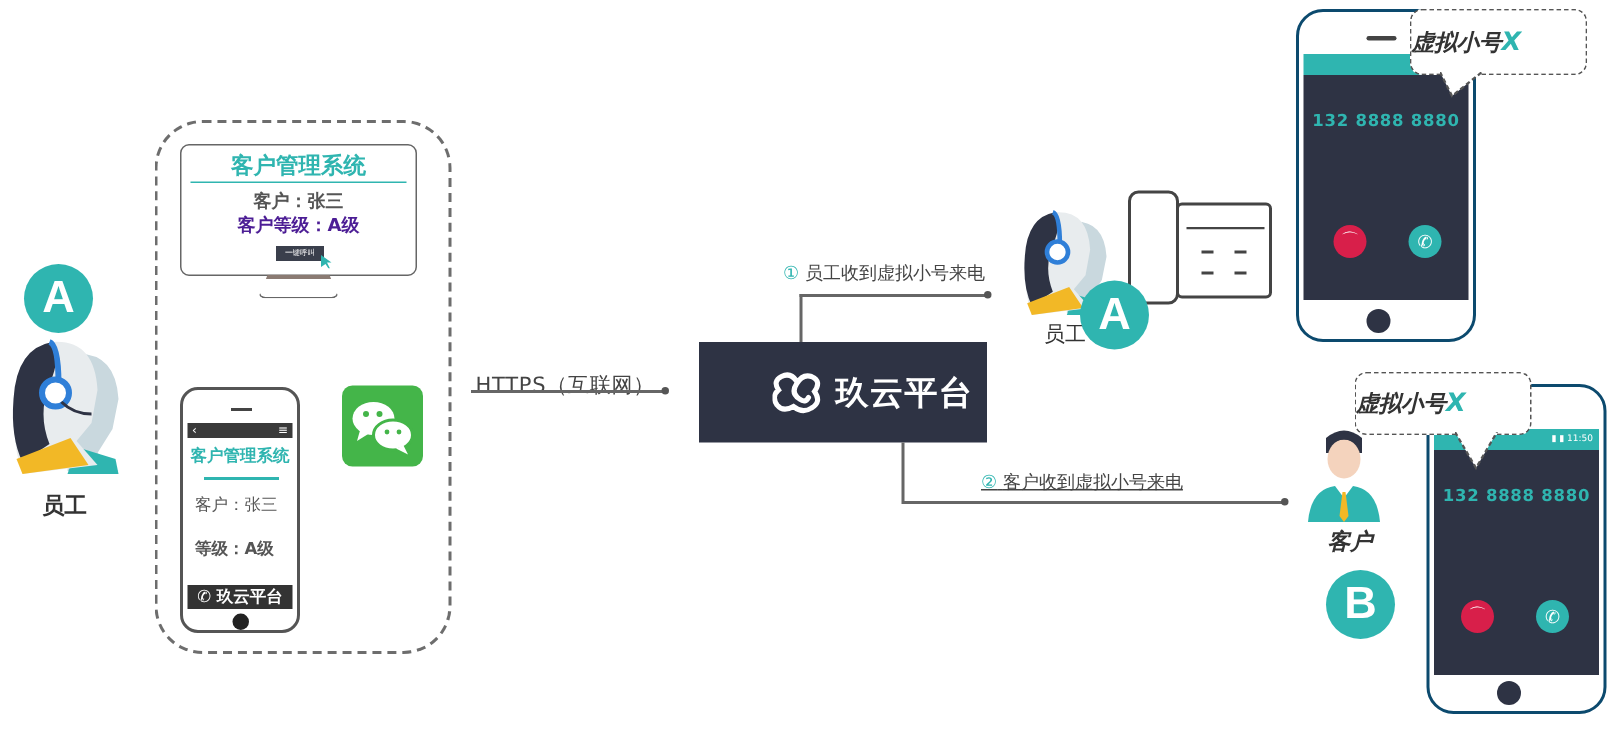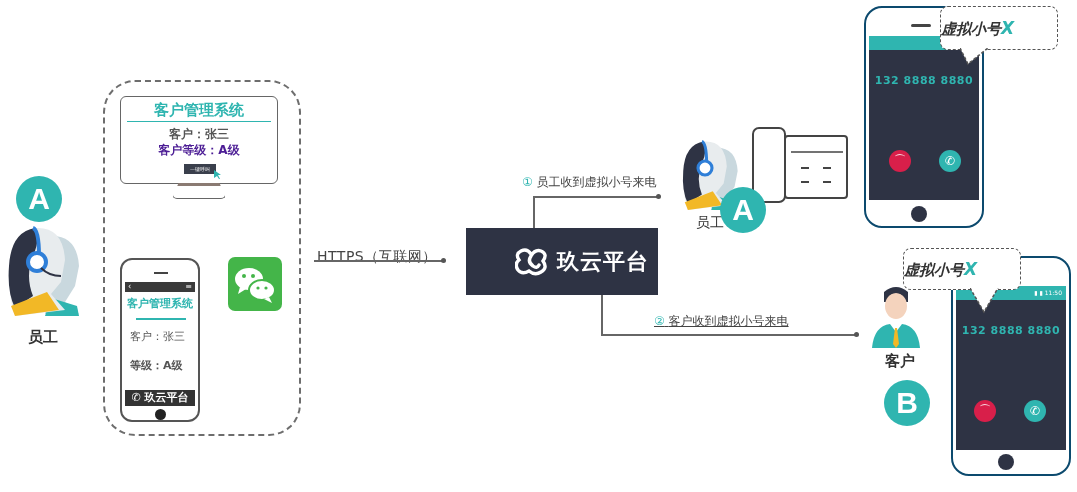--- a/index.html
+++ b/index.html
@@ -181,21 +181,21 @@
   </svg>
 
 <svg class="abs" style="left:870px;top:284px;" width="52" height="64" viewBox="0 0 52 64">
   <path d="M14 8 Q26 -2 38 8 L38 18 L14 18Z" fill="#2e3344"></path>
   <ellipse cx="26" cy="22" rx="11" ry="13" fill="#f4d3bd"></ellipse>
   <path d="M14 14 Q26 4 38 14 L38 10 Q26 0 14 10Z" fill="#2e3344"></path>
   <path d="M2 64 Q4 42 20 40 L32 40 Q48 42 50 64Z" fill="#2fb5b0"></path>
   <path d="M20 40 L26 48 L32 40Z" fill="#fff"></path>
   <path d="M25 44 L27 44 L29 60 L26 64 L23 60Z" fill="#f2b826"></path>
 </svg>
-<div class="label" style="left:885px;top:352px;">客户</div>
+<div class="label" style="left:885px;top:352px;font-style:italic;">客户</div>
 <div class="badge-circle" style="left:884px;top:380px;width:46px;height:46px;font-size:30px;">B</div>
 
 <div class="big-phone" style="left:951px;top:256px;height:220px;">
   <div class="bp-speaker"></div>
   <div class="bp-topbar" style="top:28px;"><span>▮ ▮ </span><span>11:50</span></div>
   <div class="bp-screen" style="top:42px;height:150px;">
     <div class="bp-number" style="top:24px;">132 8888 8880</div>
     <div class="bp-decline" style="left:18px;top:100px;">⌒</div>
     <div class="bp-accept" style="left:68px;top:100px;">✆</div>
   </div>

